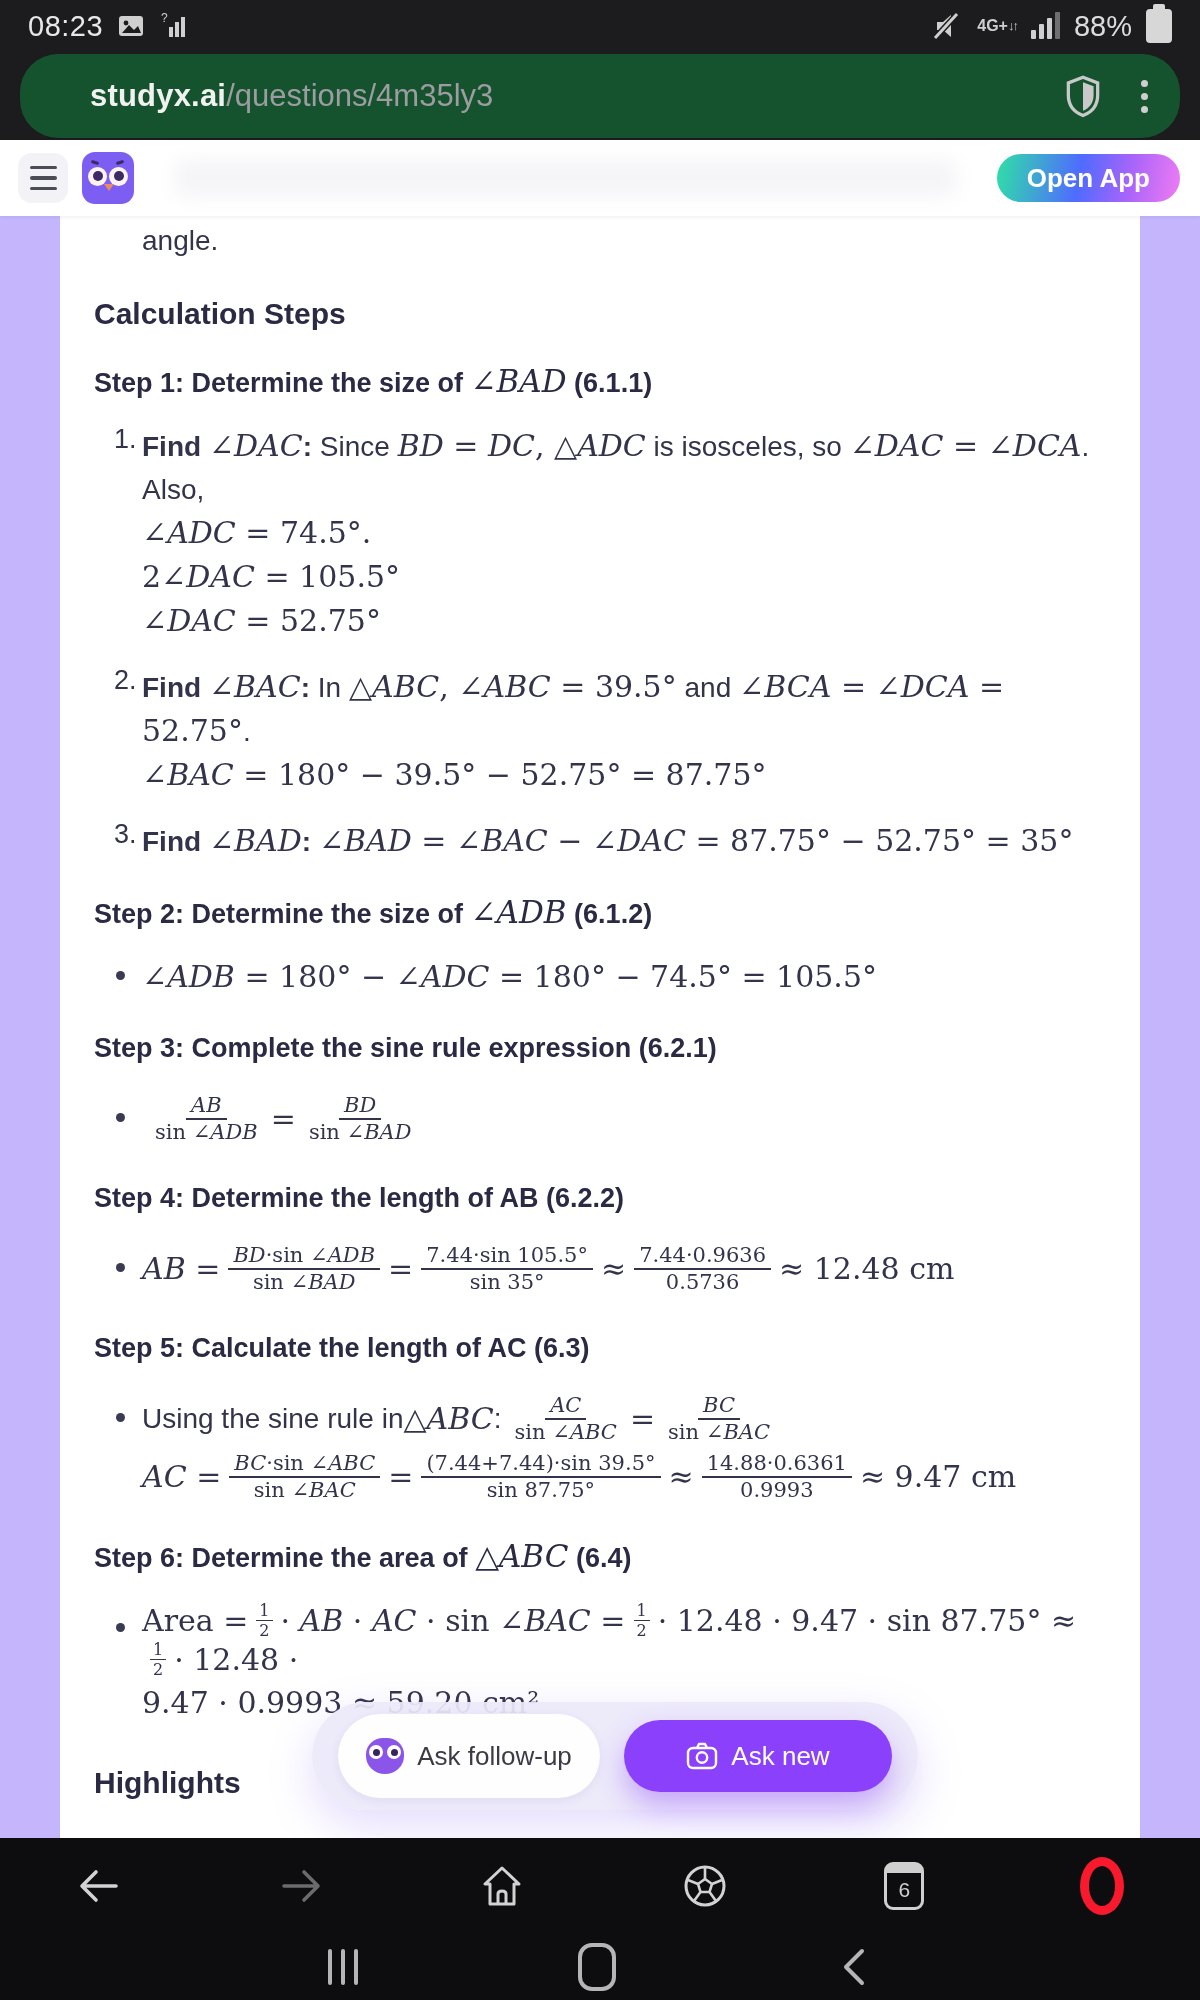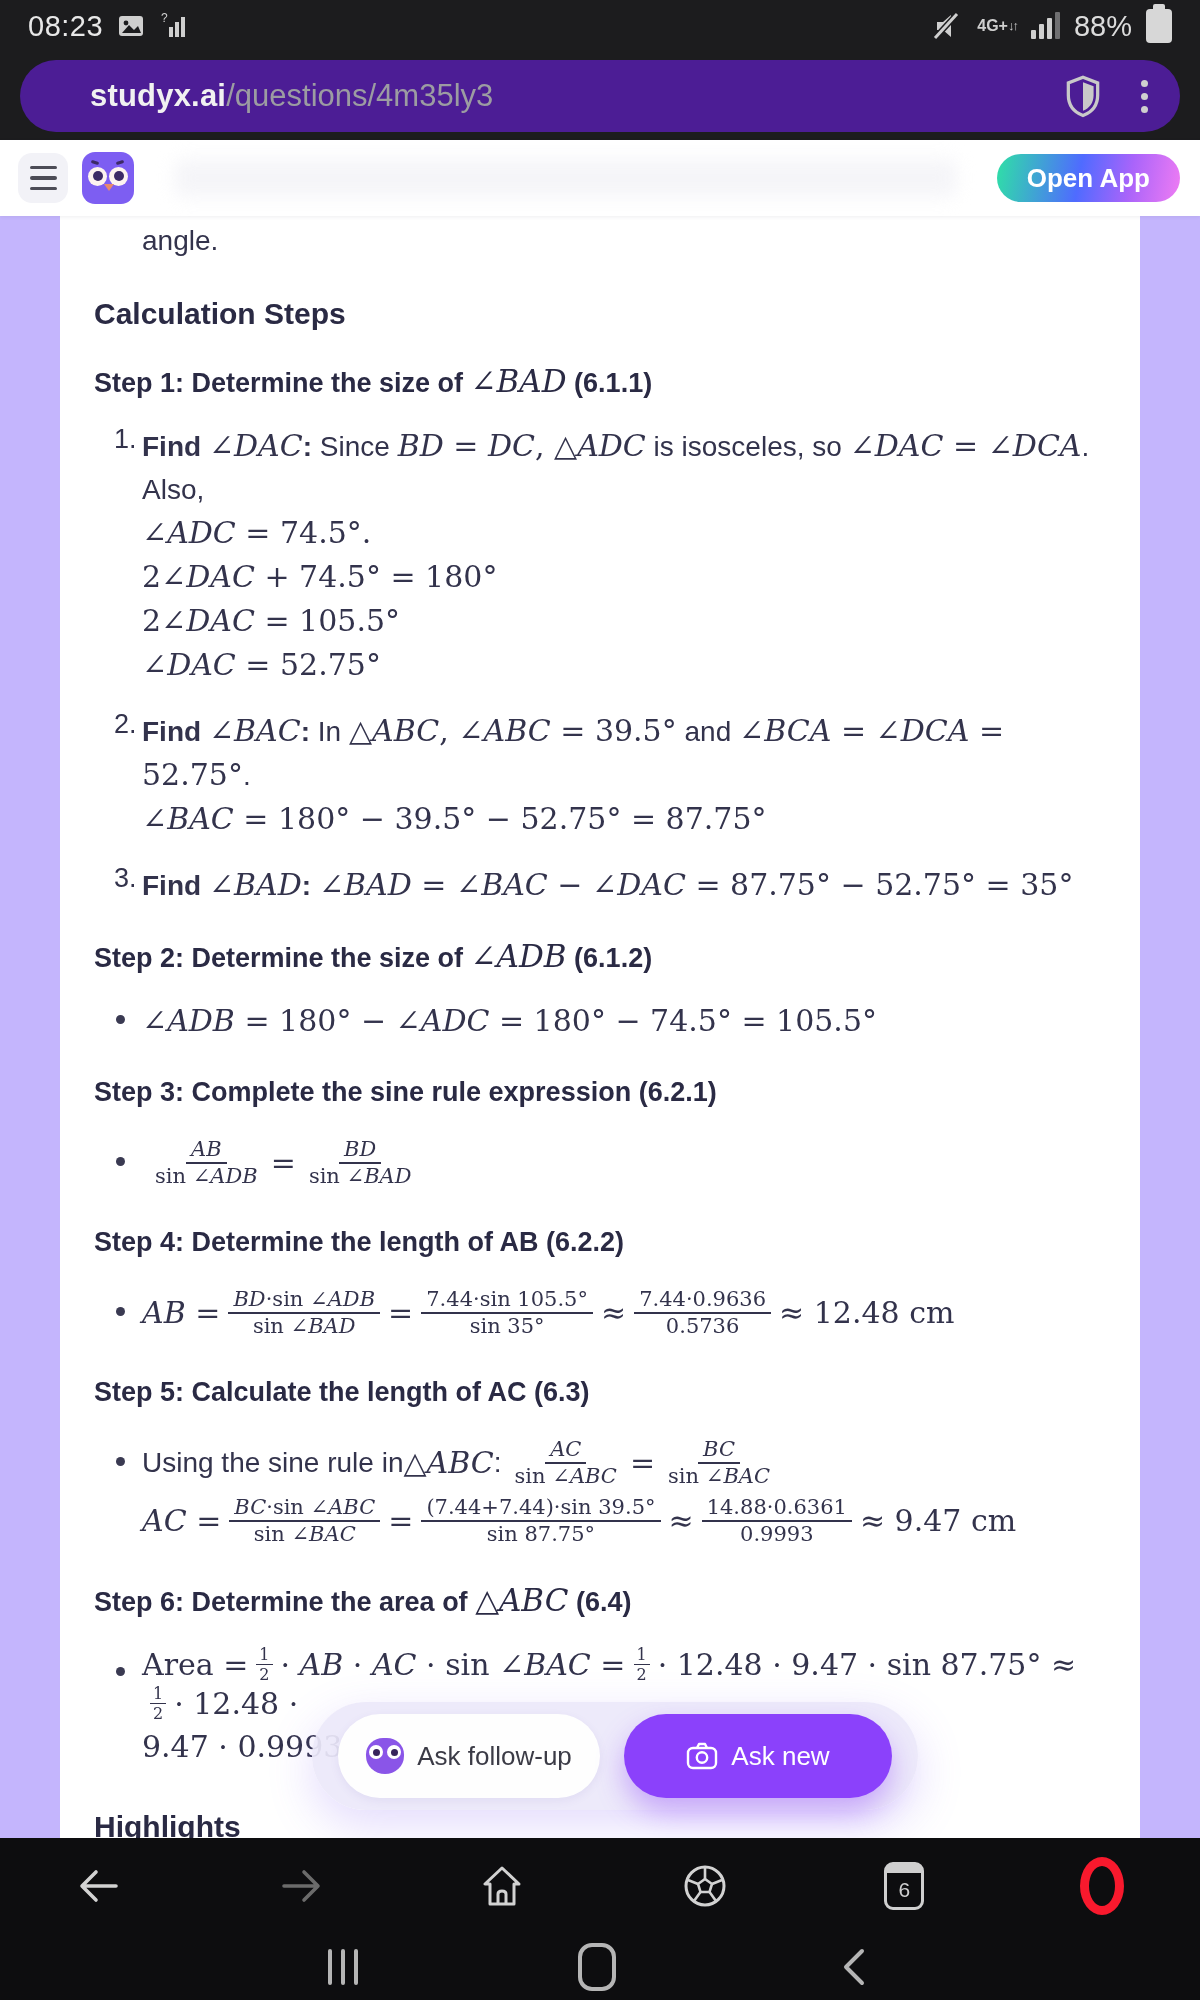--- a/index.html
+++ b/index.html
@@ -20,21 +20,21 @@
   .bars i{display:block;width:5px;background:#cfcfcf;border-radius:1px;}
   .bars i:nth-child(1){height:9px;}.bars i:nth-child(2){height:15px;}
   .bars i:nth-child(3){height:21px;}.bars i:nth-child(4){height:27px;background:#6f6f71;}
   .batt-txt{color:#dcdcdc;font-size:29px;}
   .battery{display:inline-flex;align-items:center;}
   .battery .body{width:26px;height:34px;background:#d7d7d7;border-radius:4px;position:relative;}
   .battery .body:before{content:"";position:absolute;top:-5px;left:7px;width:12px;height:5px;background:#d7d7d7;border-radius:2px 2px 0 0;}
   .battery .body:after{content:"";position:absolute;top:2px;left:0;right:0;height:4px;background:#1c1c1e;opacity:.0;}
 
   .url-row{height:88px;display:flex;align-items:center;padding:0 20px;}
-  .url-pill{flex:1;height:72px;background:#4c1d95;border-radius:38px;display:flex;align-items:center;
+  .url-pill{flex:1;height:84px;background:#14532d;border-radius:38px;display:flex;align-items:center;
             padding:0 28px 0 70px;box-sizing:border-box;}
   .url-host{color:#f1f1f1;font-size:31px;font-weight:bold;letter-spacing:.2px;}
   .url-path{color:#9c9ca2;font-size:31px;}
   .url-spacer{flex:1;}
   .shield{margin-right:34px;display:inline-flex;}
   .dots{display:inline-flex;flex-direction:column;gap:6px;padding:4px;}
   .dots i{width:7px;height:7px;border-radius:50%;background:#cfcfcf;}
 
   
   .site-header{position:absolute;top:140px;left:0;width:1200px;height:76px;background:#ffffff;
@@ -85,21 +85,21 @@
   
   .ask-overlay{position:absolute;top:1702px;left:312px;width:606px;height:108px;border-radius:54px;
                background:rgba(236,232,250,.93);display:flex;align-items:center;justify-content:space-between;
                padding:0 26px;box-sizing:border-box;box-shadow:0 16px 46px rgba(130,95,245,.22);z-index:8;}
   .ask-followup{width:262px;height:84px;border:none;border-radius:42px;background:#fefefe;display:flex;
                 align-items:center;justify-content:center;gap:13px;cursor:pointer;box-shadow:0 3px 10px rgba(90,70,160,.08);}
   .ask-followup .lbl{font-size:26px;color:#3b3b46;font-family:"Liberation Sans",sans-serif;}
   .owl-mini{width:38px;height:36px;background:#8a55e8;border-radius:45% 45% 50% 50%;position:relative;flex:none;}
   .owl-mini:before{content:"";position:absolute;top:7px;left:3px;width:14px;height:14px;background:#fff;border-radius:50%;box-shadow:18px 0 0 #fff;}
   .owl-mini:after{content:"";position:absolute;top:11px;left:7px;width:7px;height:7px;background:#37245c;border-radius:50%;box-shadow:18px 0 0 #37245c;}
-  .ask-new{width:268px;height:84px;border:none;border-radius:42px;background:#8b41fb;display:flex;align-items:center;
+  .ask-new{width:268px;height:72px;border:none;border-radius:42px;background:#8b41fb;display:flex;align-items:center;
            justify-content:center;gap:13px;cursor:pointer;box-shadow:0 14px 28px rgba(139,65,251,.40);}
   .ask-new .lbl{font-size:26px;color:#ffffff;font-family:"Liberation Sans",sans-serif;}
 
   
   .bottom{position:absolute;top:1838px;left:0;width:1200px;height:162px;background:#0d0d0f;z-index:9;}
   .browser-row{height:96px;display:flex;align-items:center;justify-content:space-between;padding:0 72px;}
   .nav-btn{background:none;border:none;padding:4px;display:inline-flex;align-items:center;justify-content:center;cursor:pointer;}
   .tabbox{position:relative;width:40px;height:48px;border:3px solid #cfcfcf;border-radius:9px;box-sizing:border-box;display:flex;align-items:flex-end;justify-content:center;}
   .tabbox .cap{position:absolute;top:-1px;left:-1px;right:-1px;height:9px;background:#cfcfcf;border-radius:6px 6px 0 0;}
   .tabbox .cnt{color:#cfcfcf;font-size:21px;line-height:1;margin-bottom:7px;}
@@ -202,21 +202,20 @@
         <h2 class="section-h">Calculation Steps</h2>
         <div id="steps">
             <section class="step">
               <h3 class="step-h"><span class="sans bold">Step 1: Determine the size of </span><span class="math">∠<i>BAD</i></span><span class="sans bold"> (6.1.1)</span></h3>
               <div class="list">
                 <div class="item">
                   <span class="marker">1.</span>
                   <div class="item-body">
                     <div class="line"><span class="sans bold">Find </span><span class="math">∠<i>DAC</i></span><span class="sans bold">:</span><span class="sans"> Since </span><span class="math"><i>BD</i> = <i>DC</i>, △<i>ADC</i></span><span class="sans"> is isosceles, so </span><span class="math">∠<i>DAC</i> = ∠<i>DCA</i></span><span class="sans">. Also,</span></div>
                     <div class="line"><span class="math">∠<i>ADC</i> = 74.5°.</span></div>
-                    <div class="line"><span class="math">2∠<i>DAC</i> + 74.5° = 180°</span></div>
                     <div class="line"><span class="math">2∠<i>DAC</i> = 105.5°</span></div>
                     <div class="line"><span class="math">∠<i>DAC</i> = 52.75°</span></div>
                   </div>
                 </div>
                 <div class="item">
                   <span class="marker">2.</span>
                   <div class="item-body">
                     <div class="line"><span class="sans bold">Find </span><span class="math">∠<i>BAC</i></span><span class="sans bold">:</span><span class="sans"> In </span><span class="math">△<i>ABC</i>, ∠<i>ABC</i> = 39.5°</span><span class="sans"> and </span><span class="math">∠<i>BCA</i> = ∠<i>DCA</i> = 52.75°</span><span class="sans">.</span></div>
                     <div class="line"><span class="math">∠<i>BAC</i> = 180° − 39.5° − 52.75° = 87.75°</span></div>
                   </div>

